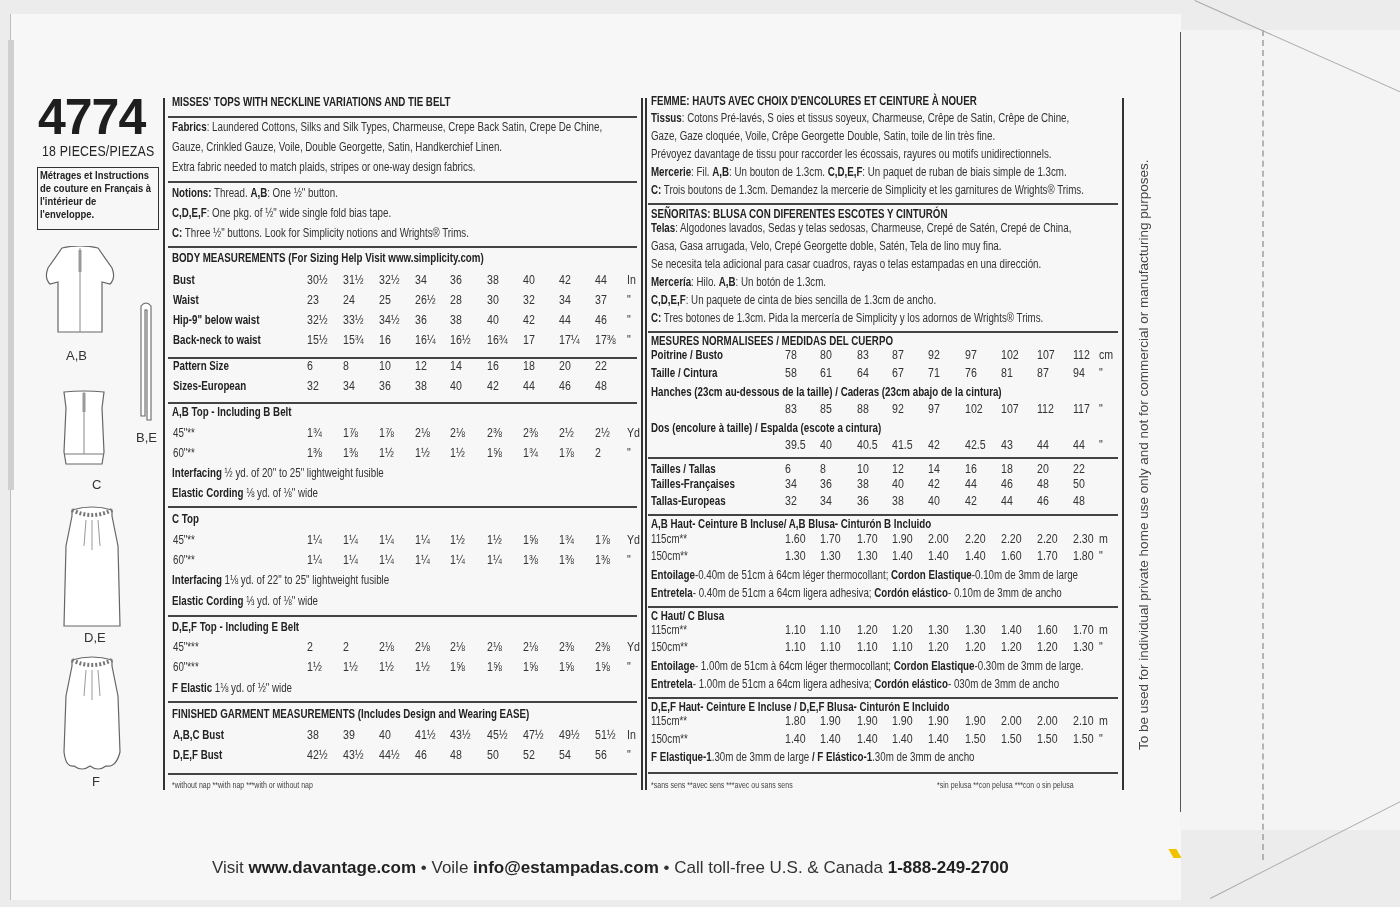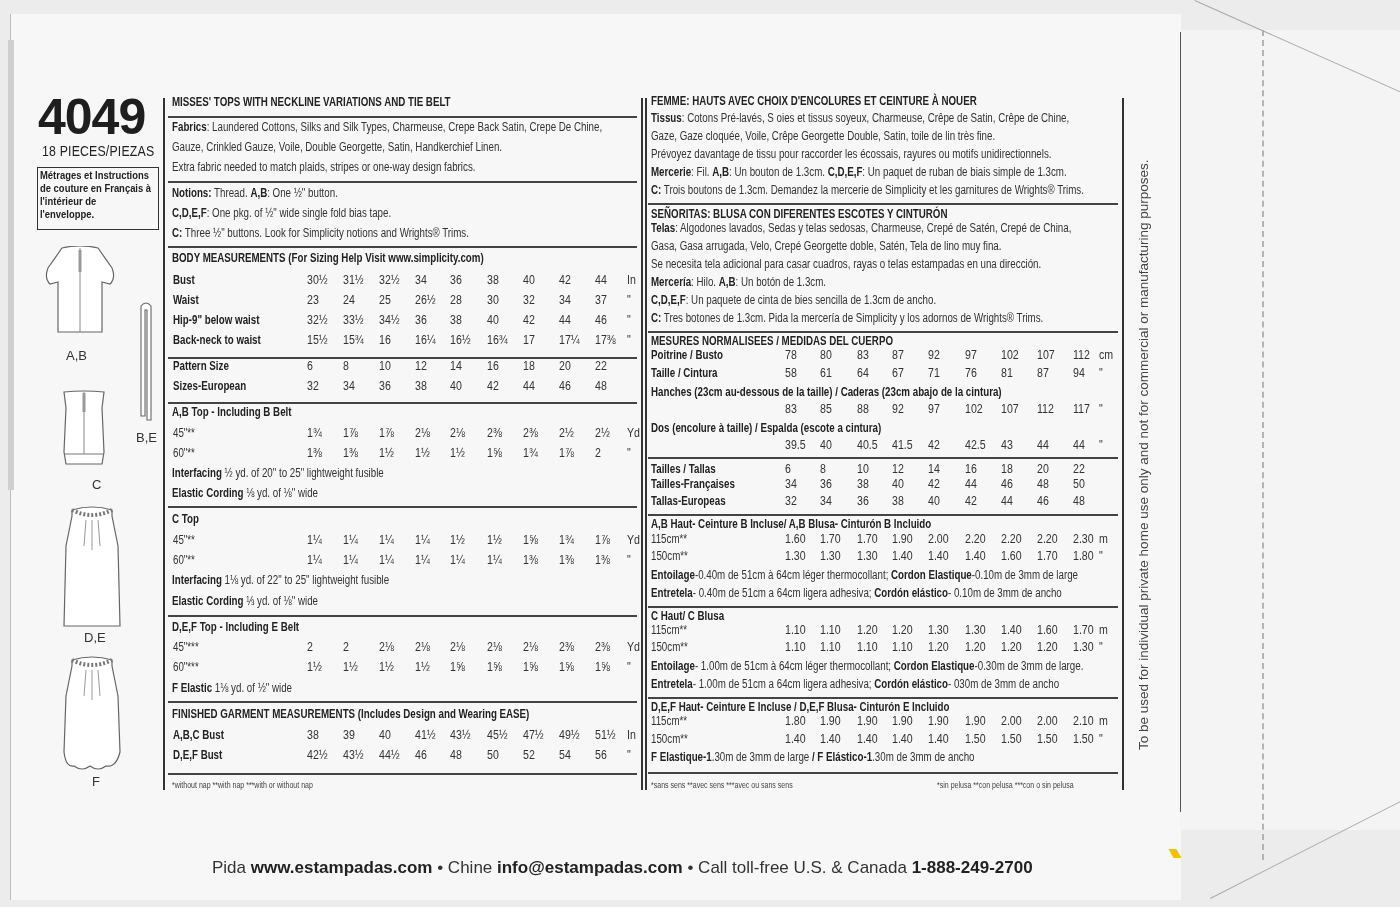--- a/index.html
+++ b/index.html
@@ -43,21 +43,21 @@
 
 <div class="envelope"></div>
 <div class="flap-shadow"></div>
 <div class="flap"></div>
 <div class="flap-edge"></div>
 <div class="perf"></div>
 <div class="flap-diag"></div>
 <div class="flap-diag2"></div>
 <div class="yellow"></div>
 
-<div class="num">4049</div>
+<div class="num">4774</div>
 <div class="pieces">18 PIECES/PIEZAS</div>
 <div class="frbox">
   <span>Métrages et Instructions</span>
   <span>de couture en Français à</span>
   <span>l'intérieur de</span>
   <span>l'enveloppe.</span>
 </div>
 
 <div class="sketch" style="left:40px;top:246px;">
   <svg width="80" height="90" viewBox="0 0 80 90">
@@ -547,14 +547,14 @@
     </div>
   </div>
 <div class="txt" style="left:651px;top:750px;"><span class="b">F Elastique-1</span><span>.30m de 3mm de large </span><span class="b">/ F Elástico-1</span><span>.30m de 3mm de ancho</span></div>
 <div class="hline" style="left:648px;top:772px;width:470px;"></div>
 <div class="txt small" style="left:651px;top:778px;">*sans sens    **avec sens    ***avec ou sans sens</div>
 <div class="txt small" style="left:937px;top:778px;">*sin pelusa    **con pelusa    ***con o sin pelusa</div>
 
 <div class="legal">To be used for individual private home use only and not for commercial or manufacturing purposes.</div>
 
 <div class="footer">
-  <span>Pida </span><b>www.estampadas.com</b><span> • Chine </span><b>info@estampadas.com</b><span> • Call toll-free U.S. &amp; Canada </span><b>1-888-249-2700</b>
+  <span>Visit </span><b>www.davantage.com</b><span> • Voile </span><b>info@estampadas.com</b><span> • Call toll-free U.S. &amp; Canada </span><b>1-888-249-2700</b>
 </div>
 
 </body></html>

